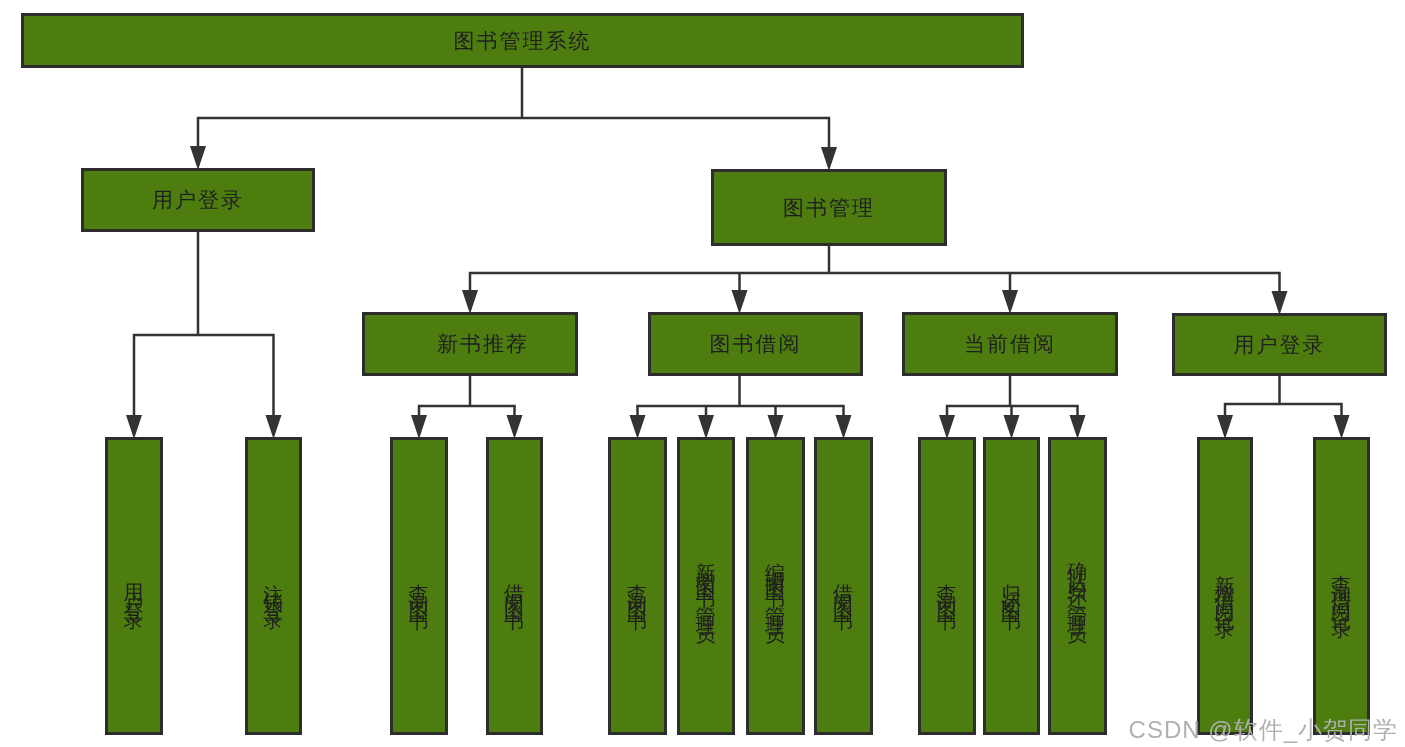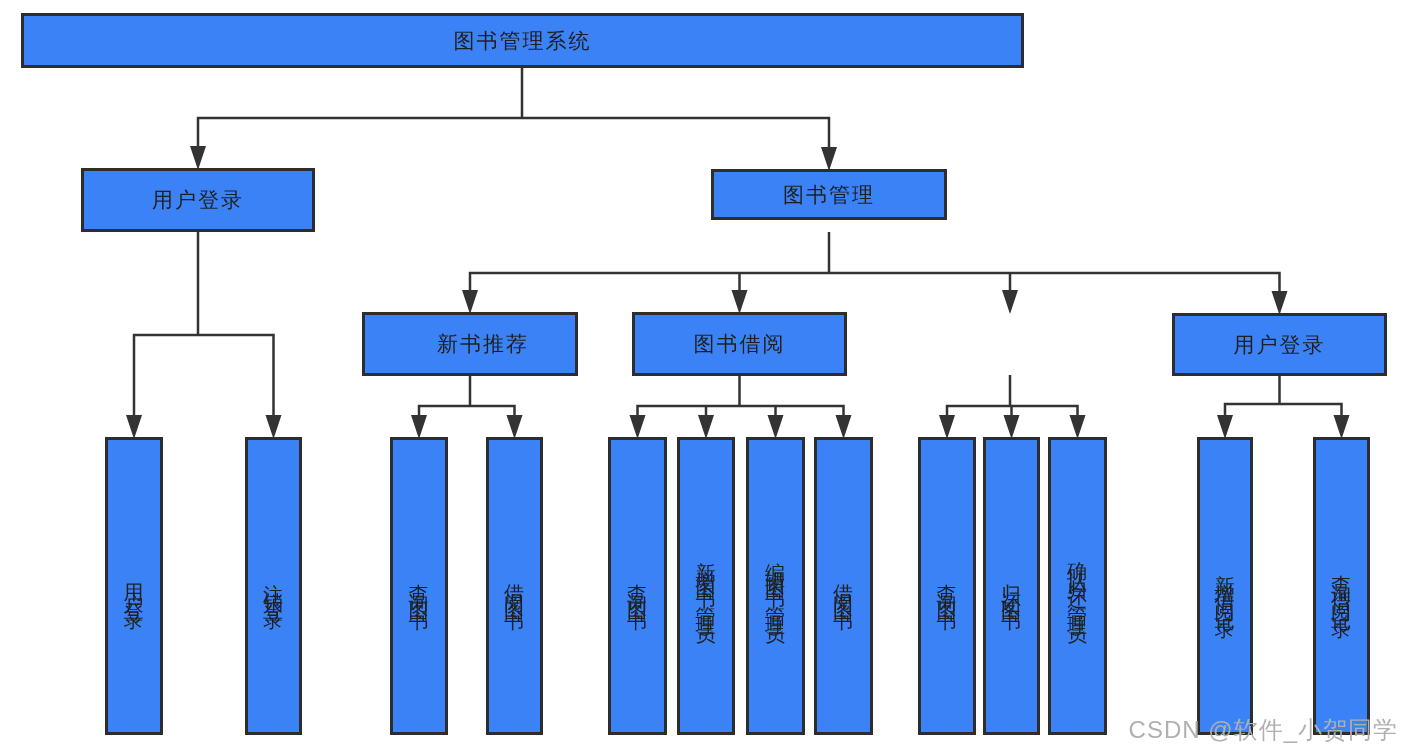--- a/index.html
+++ b/index.html
@@ -8,21 +8,21 @@
     width:1405px;height:747px;
     background:#ffffff;
     font-family:"Liberation Sans","DejaVu Sans",sans-serif;
     overflow:hidden;
   }
   .wires{position:absolute;left:0;top:0;}
   .wire{stroke:#333333;stroke-width:2.5;fill:none;}
   .arrow{fill:#333333;stroke:none;}
   .box{
     position:absolute;box-sizing:border-box;
-    border:3px solid #2d2d2d;background:#3b82f6;
+    border:3px solid #2d2d2d;background:#4d7c0f;
     display:flex;align-items:center;justify-content:center;
     color:#1f1f1f;
   }
   .box.h span{font-size:21px;letter-spacing:2px;white-space:nowrap;}
   .box.v span{
     writing-mode:vertical-rl;text-orientation:mixed;
     font-size:20px;line-height:1;letter-spacing:9px;white-space:nowrap;
   }
   #watermark{
     position:absolute;right:7px;top:714px;
@@ -65,29 +65,32 @@
     </g>
   </svg>
 
   <div class="box h" style="left:21px;top:13px;width:1003px;height:55px;">
     <span>图书管理系统</span>
   </div>
 
   <div class="box h" style="left:81px;top:168px;width:234px;height:64px;">
     <span>用户登录</span>
   </div>
-  <div class="box h" style="left:711px;top:169px;width:236px;height:51px;">
+  <div class="box h" style="left:711px;top:169px;width:236px;height:77px;">
     <span>图书管理</span>
   </div>
 
   <div class="box h" style="left:362px;top:312px;width:216px;height:64px;padding-left:26px;">
     <span>新书推荐</span>
   </div>
-  <div class="box h" style="left:632px;top:312px;width:215px;height:64px;">
+  <div class="box h" style="left:648px;top:312px;width:215px;height:64px;">
     <span>图书借阅</span>
+  </div>
+  <div class="box h" style="left:902px;top:312px;width:216px;height:64px;">
+    <span>当前借阅</span>
   </div>
   <div class="box h" style="left:1172px;top:313px;width:215px;height:63px;">
     <span>用户登录</span>
   </div>
 
   <div class="box v" style="left:105px;top:437px;width:58px;height:298px;">
     <span>用户登录</span>
   </div>
   <div class="box v" style="left:245px;top:437px;width:57px;height:298px;">
     <span>注销登录</span>

